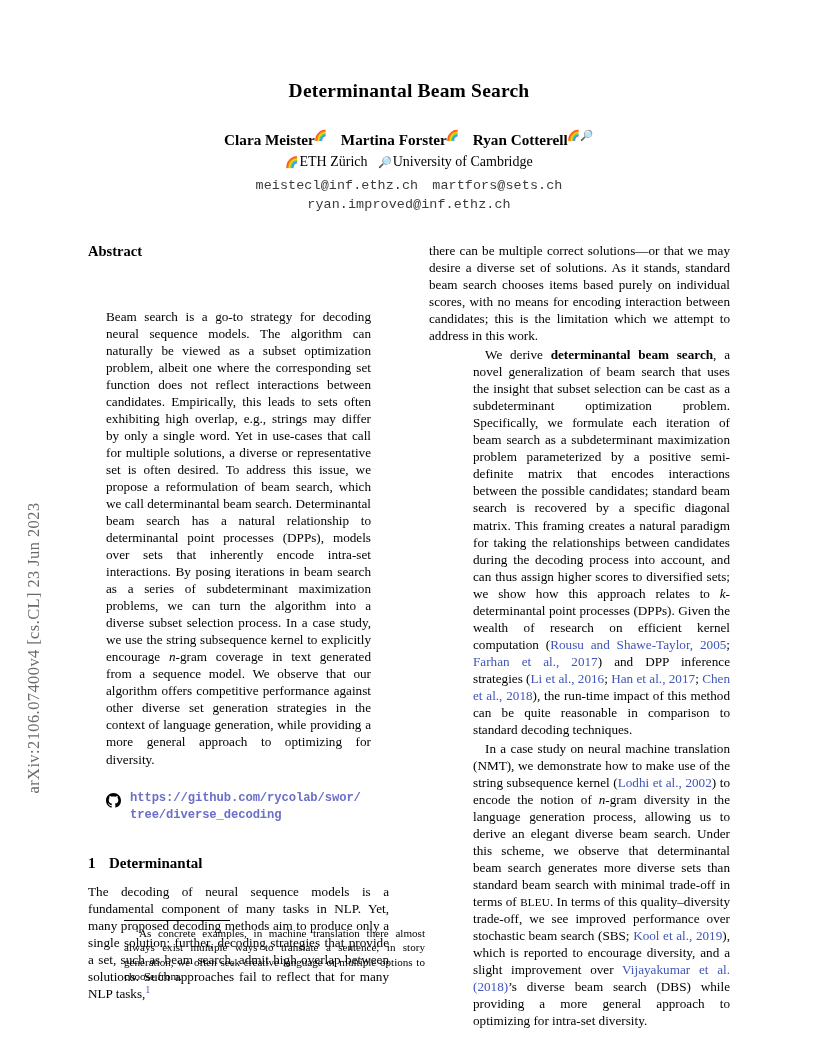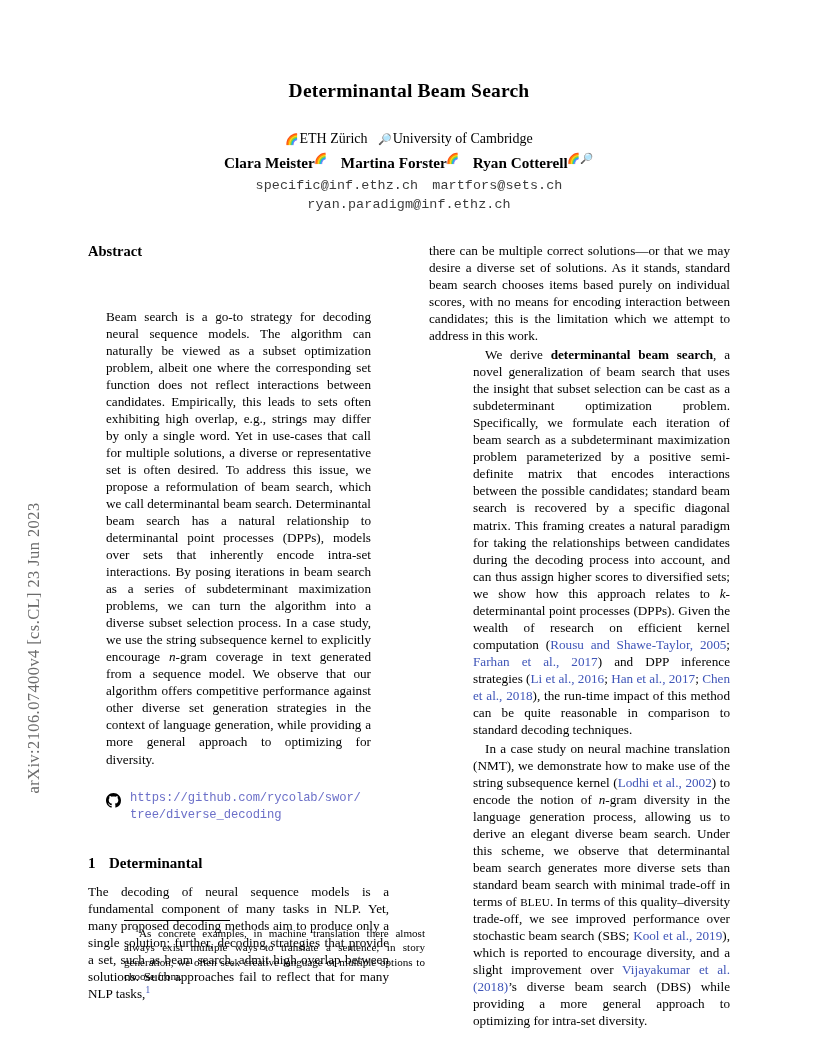--- a/index.html
+++ b/index.html
@@ -134,20 +134,21 @@
     padding: 0 18px;
   }
   .gh-icon { flex: 0 0 auto; margin-top: 3px; }
   .repo-url {
     font-family: "Liberation Mono", "DejaVu Sans Mono", monospace;
     font-size: 12.2px;
     line-height: 1.42;
     color: #6b6fc8;
     word-break: break-all;
     letter-spacing: -0.1px;
+    font-weight: bold;
   }
 
   .section-head {
     font-size: 15px;
     font-weight: bold;
     margin: 30px 0 9px 0;
   }
   .section-head .num { display: inline-block; min-width: 21px; }
 
   .body-p { margin: 0 0 0 0; text-indent: 0; }
@@ -183,30 +184,30 @@
 <body>
 
 <div id="arxiv-stamp">arXiv:2106.07400v4  [cs.CL]  23 Jun 2023</div>
 
 <div id="page">
 
   <div id="masthead">
 
     <div id="paper-title">Determinantal Beam Search</div>
 
+    <div id="authors-line">
+      <span class="author"><span>Clara Meister</span><span class="mark">🌈</span></span><span class="sep"></span><span class="author"><span>Martina Forster</span><span class="mark">🌈</span></span><span class="sep"></span><span class="author"><span>Ryan Cotterell</span><span class="mark">🌈</span><span class="mark">🔎</span></span>
+    </div>
+
     <div id="affil-line">
       <span class="affil"><span class="mark-inline">🌈</span><span>ETH Zürich</span></span><span class="sep"></span><span class="affil"><span class="mark-inline">🔎</span><span>University of Cambridge</span></span>
     </div>
 
-    <div id="authors-line">
-      <span class="author"><span>Clara Meister</span><span class="mark">🌈</span></span><span class="sep"></span><span class="author"><span>Martina Forster</span><span class="mark">🌈</span></span><span class="sep"></span><span class="author"><span>Ryan Cotterell</span><span class="mark">🌈</span><span class="mark">🔎</span></span>
-    </div>
-
-    <div class="emails"><span>specific@inf.ethz.ch</span><span class="gap"></span><span>martfors@sets.ch</span></div>
-    <div class="emails"><span>ryan.paradigm@inf.ethz.ch</span></div>
+    <div class="emails"><span>meistecl@inf.ethz.ch</span><span class="gap"></span><span>martfors@sets.ch</span></div>
+    <div class="emails"><span>ryan.improved@inf.ethz.ch</span></div>
   </div>
 
   <div id="columns">
 
     <div class="col" id="col-left">
 
       <div class="abstract-head">Abstract</div>
 
       <div id="abstract-body">
         <p><span>Beam search is a go-to strategy for decoding neural sequence models. The algorithm can naturally be viewed as a subset optimization problem, albeit one where the corresponding set function does not reflect interactions between candidates. Empirically, this leads to sets often exhibiting high overlap, e.g., strings may differ by only a single word. Yet in use-cases that call for multiple solutions, a diverse or representative set is often desired. To address this issue, we propose a reformulation of beam search, which we call determinantal beam search. Determinantal beam search has a natural relationship to determinantal point processes (DPPs), models over sets that inherently encode intra-set interactions. By posing iterations in beam search as a series of subdeterminant maximization problems, we can turn the algorithm into a diverse subset selection process. In a case study, we use the string subsequence kernel to explicitly encourage </span><span class="mathit">n</span><span>-gram coverage in text generated from a sequence model. We observe that our algorithm offers competitive performance against other diverse set generation strategies in the context of language generation, while providing a more general approach to optimizing for diversity.</span></p>

